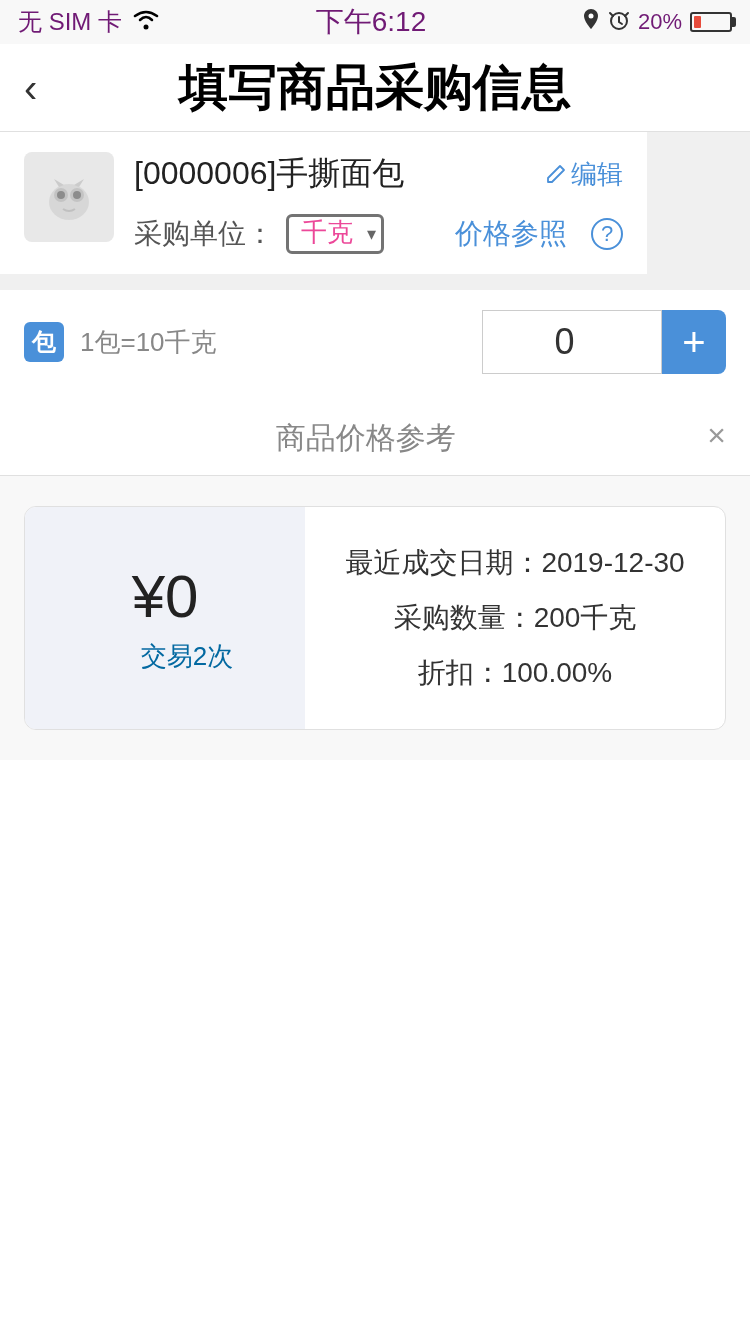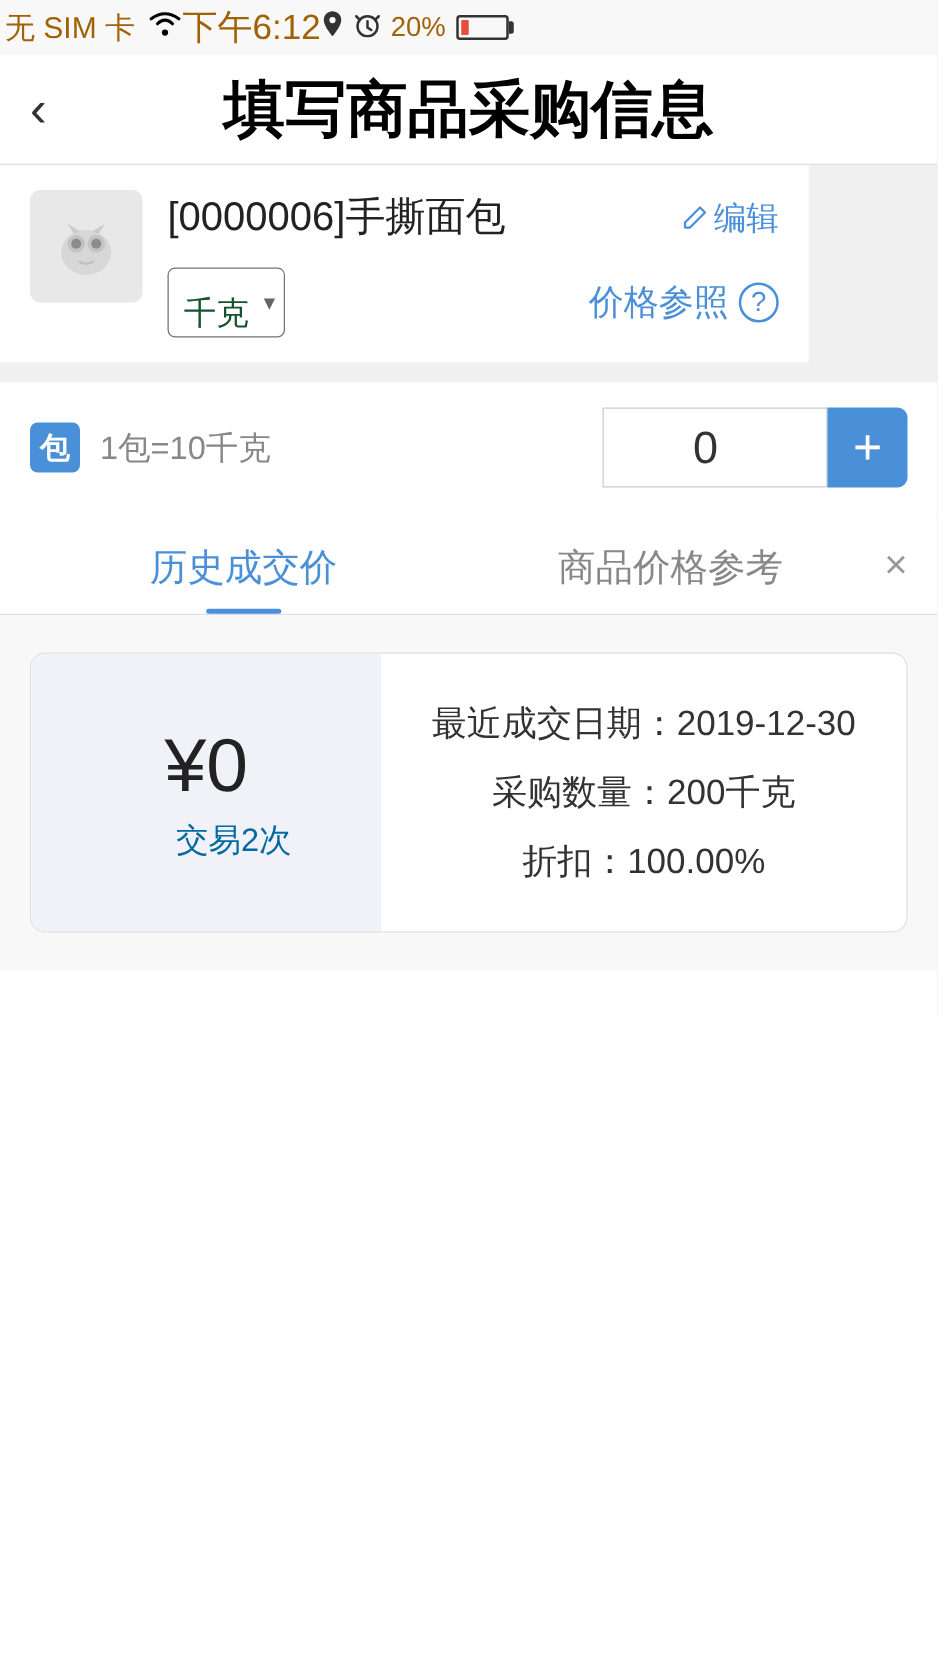--- a/index.html
+++ b/index.html
@@ -12,23 +12,24 @@
       overflow-x: hidden;
     }
 
     
     .status-bar {
       width: 750px;
       height: 44px;
       background: #f8f8f8;
       display: flex;
       align-items: center;
-      padding: 0 4px;
+      justify-content: space-between;
+      padding: 0 18px;
       font-size: 24px;
-      color: #a16207;
+      color: #701a75;
     }
     .status-left { display: flex; align-items: center; gap: 10px; }
     .status-center { font-size: 28px; font-weight: 500; }
     .status-right { display: flex; align-items: center; gap: 8px; font-size: 22px; }
     .battery {
       width: 42px; height: 20px;
       border: 2px solid #333;
       border-radius: 3px;
       position: relative;
       display: inline-flex;
@@ -138,41 +139,41 @@
       gap: 12px;
       font-size: 28px;
       color: #555;
     }
     .unit-select-wrapper {
       position: relative;
       display: inline-flex;
       align-items: center;
     }
     .unit-select-wrapper select {
-      border: 1px solid #737373;
+      border: 3px solid #737373;
       border-radius: 6px;
-      padding: 20px 28px 4px 12px;
+      padding: 0 28px 4px 12px;
       font-size: 26px;
-      color: #14532d;
+      color: #ec4899;
       background: #fff;
       appearance: none;
     }
     .unit-select-arrow {
       position: absolute;
       right: 8px;
       pointer-events: none;
       font-size: 18px;
       color: #666;
     }
     .price-ref {
       font-size: 28px;
       color: #4a90d9;
       display: flex;
       align-items: center;
-      gap: 8px;
+      gap: 24px;
       cursor: pointer;
     }
     .price-ref-help {
       width: 32px; height: 32px;
       border: 2px solid #4a90d9;
       border-radius: 50%;
       display: flex;
       align-items: center;
       justify-content: center;
       font-size: 22px;
@@ -406,20 +407,21 @@
         <span class="product-name">[0000006]手撕面包</span>
         <div class="edit-btn">
           <svg width="22" height="22" viewBox="0 0 22 22" fill="none">
             <path d="M15 3l4 4L7 19H3v-4L15 3z" stroke="#4a90d9" stroke-width="1.8" fill="none" stroke-linejoin="round"></path>
           </svg>
           <span>编辑</span>
         </div>
       </div>
       <div class="purchase-unit-row">
         <div class="unit-left">
+          <span>采购单位：</span>
           <div class="unit-select-wrapper">
             <select>
               <option>千克</option>
               <option>克</option>
               <option>包</option>
             </select>
             <span class="unit-select-arrow">▾</span>
           </div>
         </div>
         <div class="price-ref">
@@ -441,21 +443,20 @@
     <span class="qty-conversion">1包=10千克</span>
   </div>
   <div class="quantity-input-row">
     <input class="qty-input" type="number" value="0" style="">
     <button class="qty-plus">+</button>
   </div>
 </div>
 
 <div class="tab-section">
   <div class="tab-bar">
-    <div class="tab-item active">历史成交价</div>
     <div class="tab-item">商品价格参考</div>
     <div class="tab-close">×</div>
   </div>
 
   <div class="tab-content">
     <div class="history-card">
       <div class="history-left">
         <div class="history-price">
           <span>¥</span><span>0</span>
         </div>

